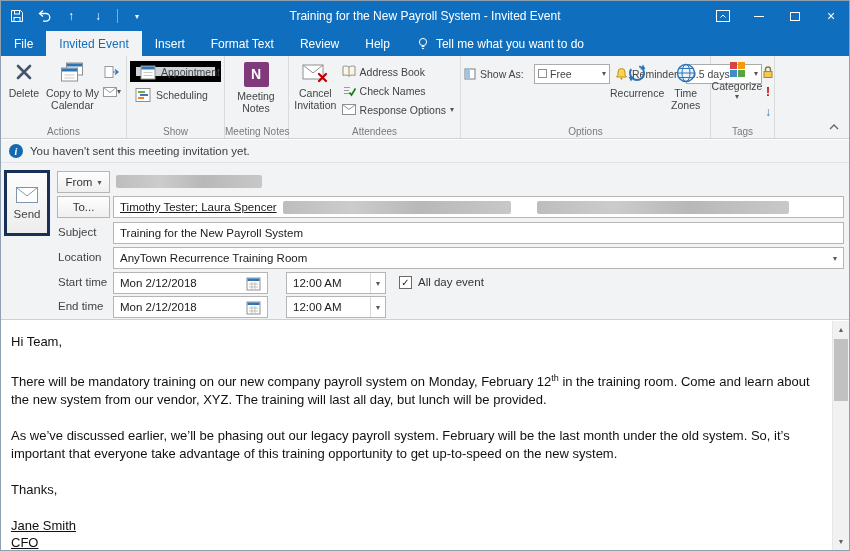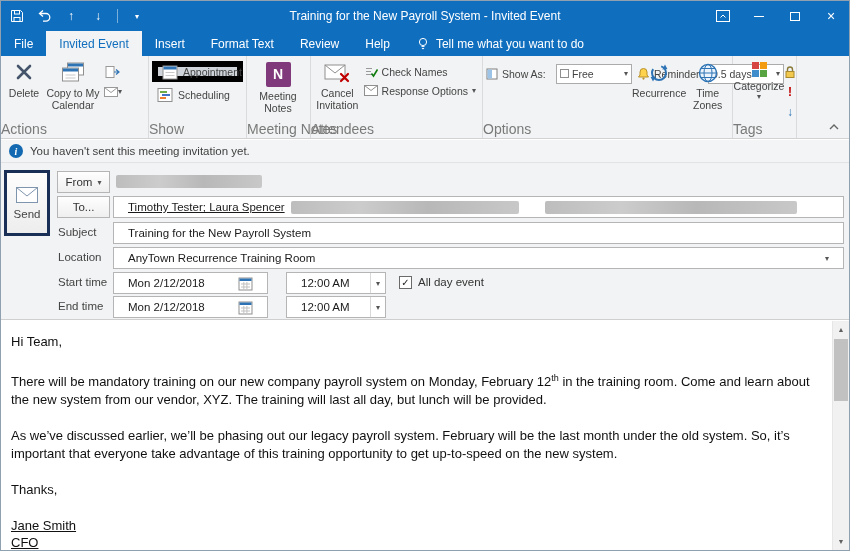--- a/index.html
+++ b/index.html
@@ -25,21 +25,21 @@
   .tabstrip { position:absolute; top:30px; left:0; right:0; height:25px; background:var(--blue);
               display:flex; align-items:stretch; color:#fff; font-size:12px; }
   .tab { padding:0 13px; display:flex; align-items:center; cursor:default; white-space:nowrap; }
   .tab.active { background:#f2f3f4; color:var(--blue); }
   .tellme { display:flex; align-items:center; gap:7px; margin-left:14px; font-size:12px; color:#fff; }
 
   
   .ribbon { position:absolute; top:55px; left:0; right:0; height:83px; background:#f2f3f4;
             border-bottom:1px solid #d2d2d2; display:flex; font-size:10.5px; color:#444; }
   .group { position:relative; height:100%; border-right:1px solid #dbdbdb; padding:3px 3px 14px; }
-  .group-label { position:absolute; bottom:1px; left:0; right:0; font-size:14px;
+  .group-label { position:absolute; bottom:1px; left:0; right:0; text-align:center; font-size:10px;
                  color:#7a7a7a; white-space:nowrap; }
   .g-row { display:flex; align-items:flex-start; height:100%; }
   .btn-large { display:flex; flex-direction:column; align-items:center; text-align:center;
                padding-top:3px; height:64px; line-height:1.15; }
   .btn-large .lbl { margin-top:3px; }
   .btn-med { display:flex; align-items:center; gap:5px; height:21px; padding:0 4px; margin-bottom:2px;
              border:1px solid transparent; white-space:nowrap; }
   .btn-med.selected { background:#cfd4da; border:6px solid #000000; }
   .btn-sm { display:flex; align-items:center; gap:4px; height:19px; padding:0 3px; white-space:nowrap; }
   .mini-col { display:flex; flex-direction:column; align-items:center; gap:3px; padding-top:4px; }
@@ -70,21 +70,21 @@
                justify-content:center; font-family:"Liberation Serif",serif; }
 
   
   .form { position:absolute; top:162px; left:0; right:0; height:156px; background:#f2f3f4; font-size:11.5px; color:#444; }
   .send-btn { position:absolute; left:3px; top:7px; width:46px; height:66px; border:3px solid #1a2f55;
               background:linear-gradient(#fdfdfd,#ededed); display:flex; flex-direction:column;
               align-items:center; justify-content:center; gap:5px; color:#444; }
   .hdr-btn { position:absolute; width:53px; height:22px; background:linear-gradient(#fefefe,#efefef);
              border:1px solid #b5b5b5; display:flex; align-items:center; justify-content:center; gap:5px; color:#333; }
   .field { position:absolute; background:#fff; border:1px solid #b5b5b5; height:22px;
-           display:flex; align-items:center; padding:0 14px; color:#1a1a1a; }
+           display:flex; align-items:center; padding:0 6px; color:#1a1a1a; }
   .form-label { position:absolute; left:57px; color:#444; }
   .redact { display:inline-block; height:13px; border-radius:2px;
             background:linear-gradient(90deg,#bdbdbd,#cccccc 30%,#b8b8b8 60%,#c8c8c8); }
   .recipients { text-decoration:underline; }
   .time-combo .dd-btn { margin-left:auto; width:15px; height:20px; display:flex; align-items:center;
                         justify-content:center; border-left:1px solid #d9d9d9; font-size:8px; color:#555; }
   .checkbox { position:absolute; width:13px; height:13px; background:#fff; border:1px solid #6a6a6a;
               display:flex; align-items:center; justify-content:center; font-size:10px; font-weight:bold; color:#222; }
 
   
@@ -171,21 +171,21 @@
             <circle cx="6" cy="5" r="3.6" fill="none" stroke="#fff"></circle>
             <path d="M4.5 9.6 h3 M4.9 11.6 h2.2" stroke="#fff"></path>
           </svg>
       </span>
       <span>Tell me what you want to do</span>
     </span>
   </div>
 
   <div class="ribbon">
 
-    <div class="group" style="width:148px;">
+    <div class="group" style="width:126px;">
       <div class="g-row">
         <div class="btn-large" style="width:40px;">
           <span>
             <svg width="20" height="22" viewBox="0 0 20 22">
                 <path d="M4 4 L16 16 M16 4 L4 16" stroke="#44546a" stroke-width="2.6" stroke-linecap="round"></path>
               </svg>
           </span>
           <span class="lbl">Delete</span>
         </div>
         <div class="btn-large" style="width:58px;">
@@ -264,20 +264,29 @@
           <span>
             <svg width="26" height="22" viewBox="0 0 26 22">
                 <rect x="1" y="3" width="20" height="14" fill="#fff" stroke="#8f8f8f"></rect>
                 <path d="M1 3 L11 11 L21 3" fill="none" stroke="#8f8f8f"></path>
                 <path d="M17 12 L24 19 M24 12 L17 19" stroke="#c00000" stroke-width="2.2" stroke-linecap="round"></path>
               </svg>
           </span>
           <span class="lbl">Cancel Invitation</span>
         </div>
         <div style="display:flex; flex-direction:column; padding-top:3px;">
+          <div class="btn-sm">
+            <span>
+              <svg width="14" height="13" viewBox="0 0 14 13">
+                  <path d="M7 2 C5 .8 2.5 .8 1 1.5 v9 c1.5-.7 4-.7 6 .5 c2-1.2 4.5-1.2 6-.5 v-9 C11.5 .8 9 .8 7 2z" fill="#fdf6e3" stroke="#8f8f8f"></path>
+                  <path d="M7 2 v9.5" stroke="#8f8f8f"></path>
+                </svg>
+            </span>
+            <span>Address Book</span>
+          </div>
           <div class="btn-sm">
             <span>
               <svg width="14" height="13" viewBox="0 0 14 13">
                   <path d="M2 3.5 h6 M2 6.5 h5 M2 9.5 h6" stroke="#9a9a9a"></path>
                   <path d="M7.5 8.5 l2 2.5 L13.5 4.5" fill="none" stroke="#107c10" stroke-width="1.6"></path>
                 </svg>
             </span>
             <span>Check Names</span>
           </div>
           <div class="btn-sm">

